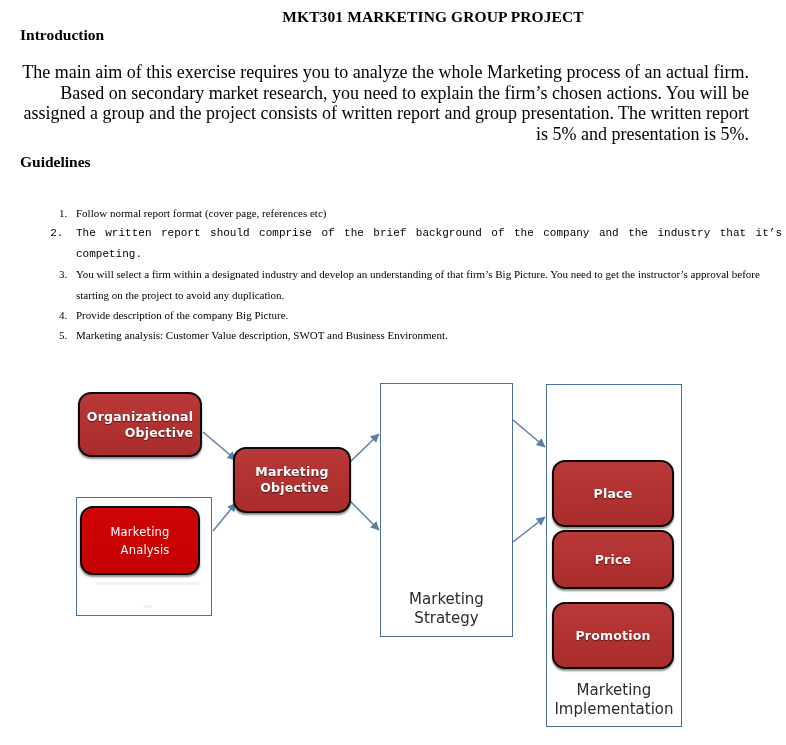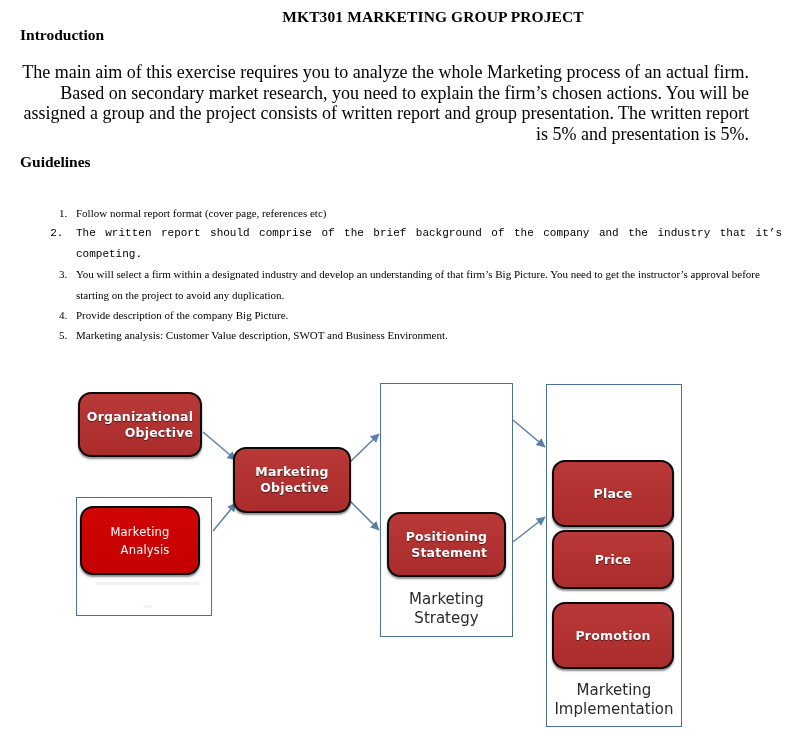--- a/index.html
+++ b/index.html
@@ -209,26 +209,20 @@
   </div>
 
   <div class="node" style="left:233px; top:447px; width:118px; height:66px;">
     <span class="node-text">
       <span>Marketing</span><br>
       <span>Objective</span>
     </span>
   </div>
 
 
-  <div class="node" style="left:387px; top:512px; width:119px; height:65px;">
-    <span class="node-text">
-      <span>Positioning</span><br>
-      <span>Statement</span>
-    </span>
-  </div>
 
 
   <div class="node" style="left:552px; top:460px; width:122px; height:67px;">
     <span class="node-text">Place</span>
   </div>
 
   <div class="node" style="left:552px; top:530px; width:122px; height:59px;">
     <span class="node-text">Price</span>
   </div>
 

